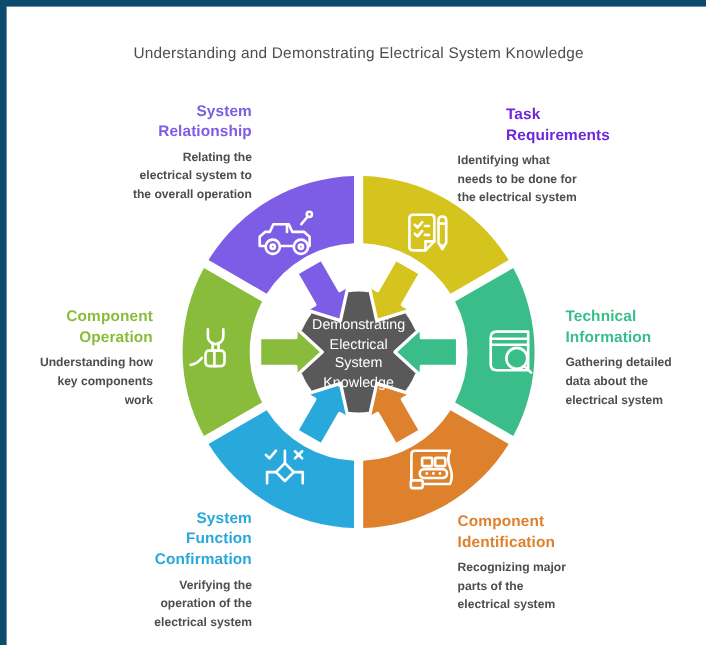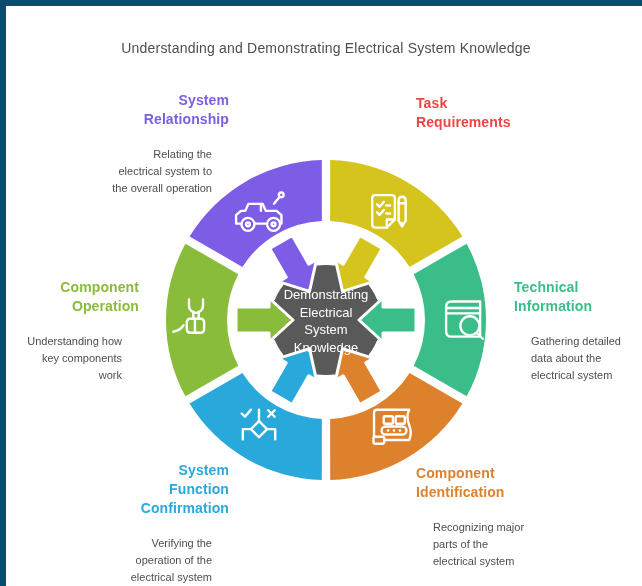--- a/index.html
+++ b/index.html
@@ -31,22 +31,23 @@
   .seg-label .hd {
     font-size: 14px;
     font-weight: bold;
     line-height: 19px;
     margin: 0 0 6px 0;
     letter-spacing: 0.1px;
   }
   .seg-label .ds {
     font-size: 11px;
     line-height: 17px;
-    margin: 17px;
+    margin: 0;
     color: #4E4E4E;
+    font-weight: bold;
   }
   .center-label {
     position: absolute;
     left: 240px;
     top: 280px;
     width: 160px;
     text-align: center;
     font-size: 13px;
     font-weight: normal;
     line-height: 17.5px;
@@ -137,21 +138,22 @@
         <path class="icon-art" d="M-1,-3 V10"></path>
         <path class="icon-art" d="M-21,9 Q-15,8 -11.5,3"></path>
       </g>
     </svg>
   <div id="labels-layer">
       <div class="seg-label" style="top: 85px; right: 417px; text-align: right;">
         <div class="hd" style="color: rgb(125, 92, 230);">System<br>Relationship</div>
         <div class="ds">Relating the<br>electrical system to<br>the overall operation</div>
       </div>
       <div class="seg-label" style="top: 88px; left: 410px; text-align: left;">
-        <div class="hd" style="color: #ef4444;">Task<br>Requirements</div>
+        <div class="hd" style="color: #6d28d9; margin-left: 44px;">Task<br>Requirements</div>
+        <div class="ds">Identifying what<br>needs to be done for<br>the electrical system</div>
       </div>
       <div class="seg-label" style="top: 272px; left: 508px; text-align: left;">
         <div class="hd" style="color: rgb(59, 189, 138);">Technical<br>Information</div>
         <div class="ds">Gathering detailed<br>data about the<br>electrical system</div>
       </div>
       <div class="seg-label" style="top: 458px; left: 410px; text-align: left;">
         <div class="hd" style="color: rgb(222, 129, 45);">Component<br>Identification</div>
         <div class="ds">Recognizing major<br>parts of the<br>electrical system</div>
       </div>
       <div class="seg-label" style="top: 455px; right: 417px; text-align: right;">

